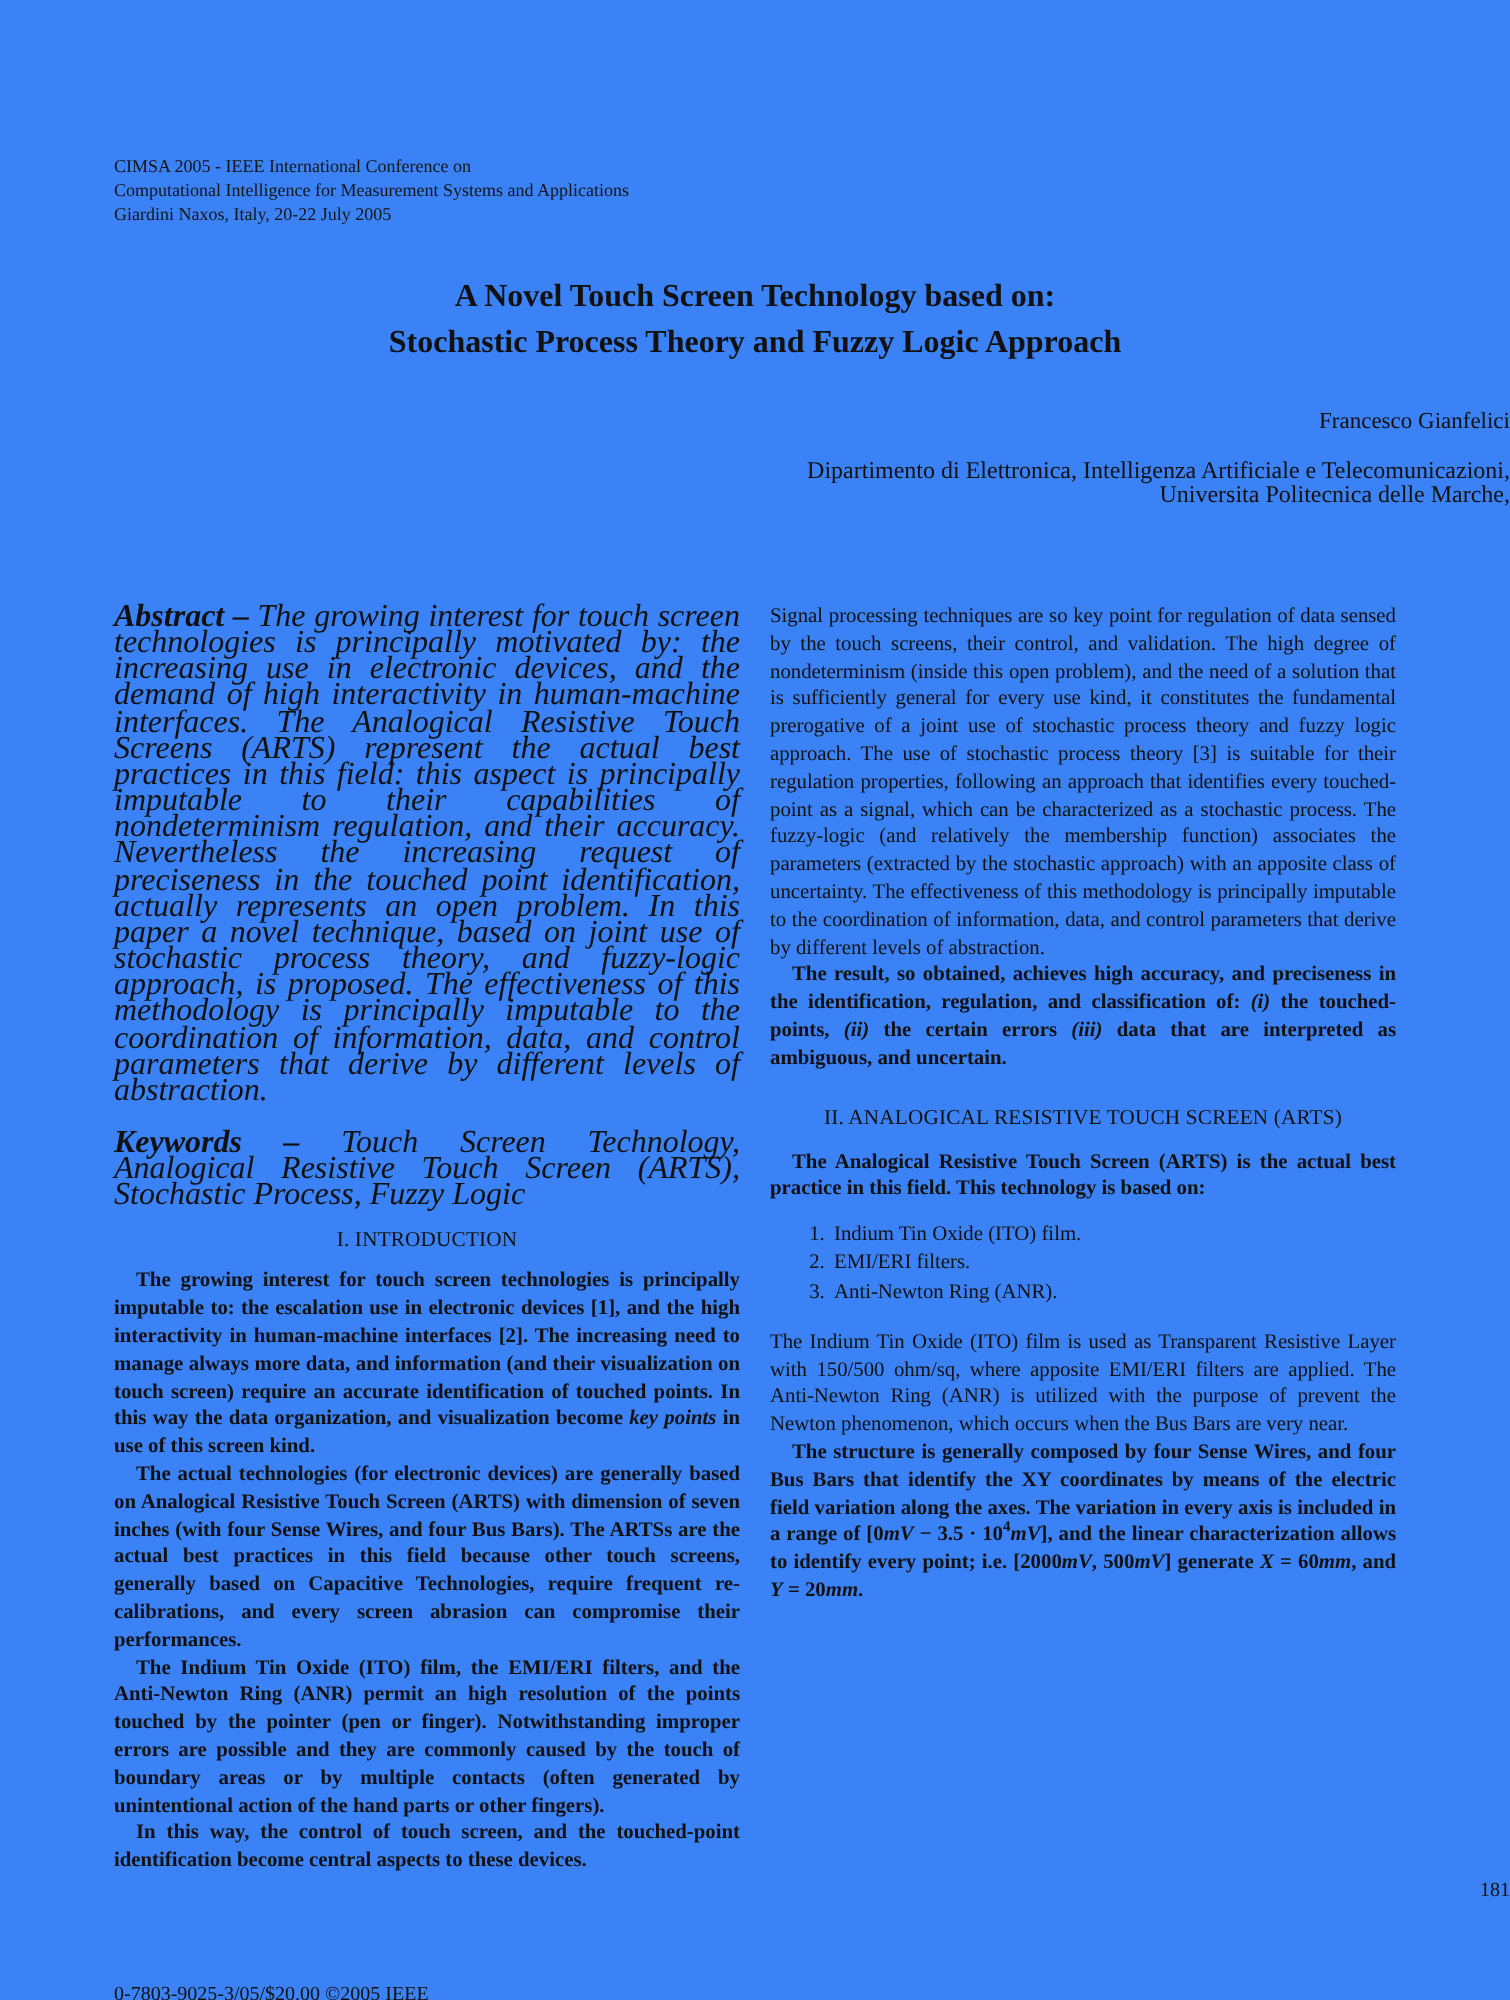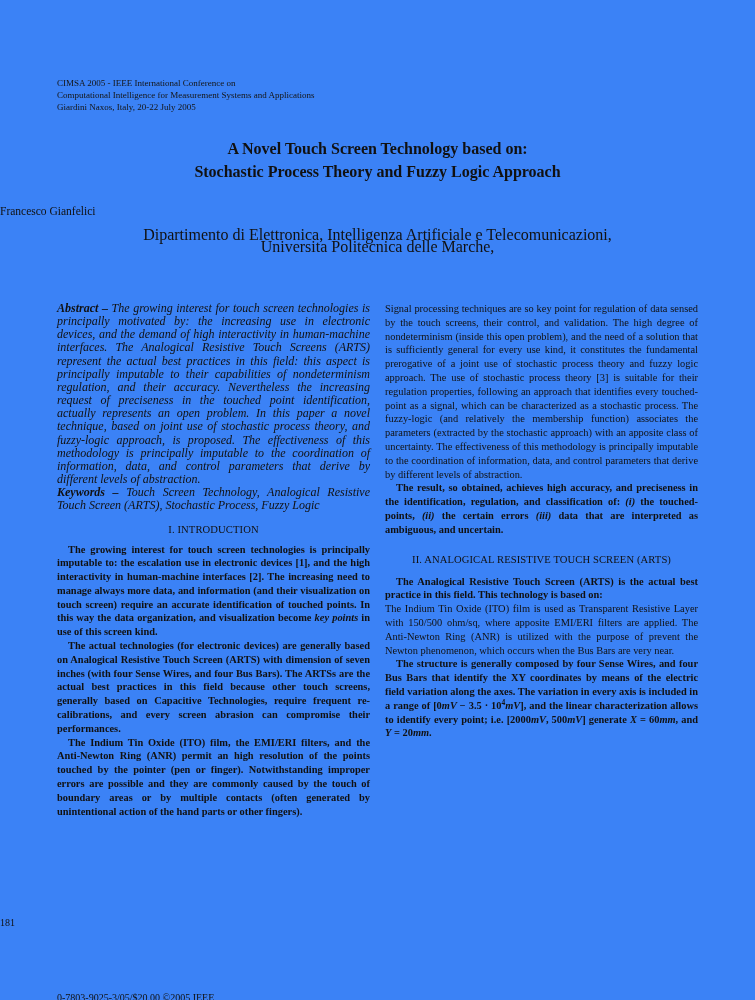--- a/index.html
+++ b/index.html
@@ -34,53 +34,53 @@
     text-align: center;
     font-weight: bold;
     font-size: 16px;
     line-height: 22.5px;
   }
   .author-line {
     position: absolute;
     left: 0;
     top: 205px;
     width: 100%;
-    text-align: left;
+    text-align: right;
     font-size: 11.5px;
   }
   .affiliation {
     position: absolute;
     left: 0;
     top: 229px;
     width: 100%;
-    text-align: center;
-    font-size: 16px;
+    text-align: right;
+    font-size: 12px;
     line-height: 12.2px;
   }
   
   .columns {
     position: absolute;
     left: 57px;
     top: 302px;
     width: 641px;
     display: grid;
     grid-template-columns: 1fr 1fr;
     column-gap: 15px;
   }
   .col { min-width: 0; }
   .abs, .kw {
     font-style: italic;
-    font-size: 12px;
+    font-size: 16px;
     line-height: 13.15px;
     text-align: justify;
     hyphens: auto;
     -webkit-hyphens: auto;
     margin: 0;
   }
-  .kw { }
+  .kw { margin-top: 13px; }
   .abs b, .kw b { font-weight: bold; font-style: italic; }
   .sec-heading {
     text-align: center;
     font-size: 10.6px;
     font-weight: normal;
     letter-spacing: 0.1px;
     margin: 11px 0 8px 0;
   }
   .sec-heading.h2 { margin: 17px 0 10px 0; }
   .para {
@@ -104,23 +104,23 @@
   
   .footer-copyright {
     position: absolute;
     left: 57px;
     top: 992px;
     font-size: 10px;
   }
   .footer-page {
     position: absolute;
     left: 0;
-    top: 917px;
+    top: 940px;
     width: 100%;
-    text-align: left;
+    text-align: right;
     font-size: 10px;
   }
 </style>
 </head>
 <body>
 
 <div id="page">
 
   <div class="conf-header">
     <div>CIMSA 2005 - IEEE International Conference on</div>
@@ -148,31 +148,37 @@
       <p class="kw"><b>Keywords –</b><span> Touch Screen Technology, Analogical Resistive Touch Screen (ARTS), Stochastic Process, Fuzzy Logic</span></p>
 
       <h3 class="sec-heading">I.  INTRODUCTION</h3>
 
       <p class="para ind"><span>The growing interest for touch screen technologies is principally imputable to: the escalation use in electronic devices [1], and the high interactivity in human-machine interfaces [2]. The increasing need to manage always more data, and information (and their visualization on touch screen) require an accurate identification of touched points. In this way the data organization, and visualization become </span><em>key points</em><span> in use of this screen kind.</span></p>
 
       <p class="para ind">The actual technologies (for electronic devices) are generally based on Analogical Resistive Touch Screen (ARTS) with dimension of seven inches (with four Sense Wires, and four Bus Bars).  The ARTSs are the actual best practices in this field because other touch screens, generally based on Capacitive Technologies, require frequent re-calibrations, and every screen abrasion can compromise their performances.</p>
 
       <p class="para ind">The Indium Tin Oxide (ITO) film, the EMI/ERI filters, and the Anti-Newton Ring (ANR) permit an high resolution of the points touched by the pointer (pen or finger). Notwithstanding improper errors are possible and they are commonly caused by the touch of boundary areas or by multiple contacts (often generated by unintentional action of the hand parts or other fingers).</p>
 
+      <p class="para ind">In this way, the control of touch screen, and the touched-point identification become central aspects to these devices.</p>
     </div>
 
     <div class="col">
       <p class="para">Signal processing techniques are so key point for regulation of data sensed by the touch screens, their control, and validation.  The high degree of nondeterminism (inside this open problem), and the need of a solution that is sufficiently general for every use kind, it constitutes the fundamental prerogative of a joint use of stochastic process theory and fuzzy logic approach. The use of stochastic process theory [3] is suitable for their regulation properties, following an approach that identifies every touched-point as a signal, which can be characterized as a stochastic process. The fuzzy-logic (and relatively the membership function) associates the parameters (extracted by the stochastic approach) with an apposite class of uncertainty. The effectiveness of this methodology is principally imputable to the coordination of information, data, and control parameters that derive by different levels of abstraction.</p>
 
       <p class="para ind"><span>The result, so obtained, achieves high accuracy, and preciseness in the identification, regulation, and classification of: </span><em>(i)</em><span> the touched-points, </span><em>(ii)</em><span> the certain errors </span><em>(iii)</em><span> data that are interpreted as ambiguous, and uncertain.</span></p>
 
       <h3 class="sec-heading h2">II.  ANALOGICAL RESISTIVE TOUCH SCREEN (ARTS)</h3>
 
       <p class="para ind">The Analogical Resistive Touch Screen (ARTS) is the actual best practice in this field. This technology is based on:</p>
 
+      <ol class="tech-list">
+        <li>Indium Tin Oxide (ITO) film.</li>
+        <li>EMI/ERI filters.</li>
+        <li>Anti-Newton Ring (ANR).</li>
+      </ol>
 
       <p class="para">The Indium Tin Oxide (ITO) film is used as Transparent Resistive Layer with 150/500 ohm/sq, where apposite EMI/ERI filters are applied.  The Anti-Newton Ring (ANR) is utilized with the purpose of prevent the Newton phenomenon, which occurs when the Bus Bars are very near.</p>
 
       <p class="para ind"><span>The structure is generally composed by four Sense Wires, and four Bus Bars that identify the XY coordinates by means of the electric field variation along the axes.  The variation in every axis is included in a range of [0</span><i class="math">mV</i><span> − 3.5 · 10</span><sup>4</sup><i class="math">mV</i><span>], and the linear characterization allows to identify every point; i.e. [2000</span><i class="math">mV</i><span>, 500</span><i class="math">mV</i><span>] generate </span><i class="math">X</i><span> = 60</span><i class="math">mm</i><span>, and </span><i class="math">Y</i><span> = 20</span><i class="math">mm</i><span>.</span></p>
     </div>
 
   </div>
 
   <div class="footer-copyright">0-7803-9025-3/05/$20.00 ©2005 IEEE</div>
   <div class="footer-page">181</div>

